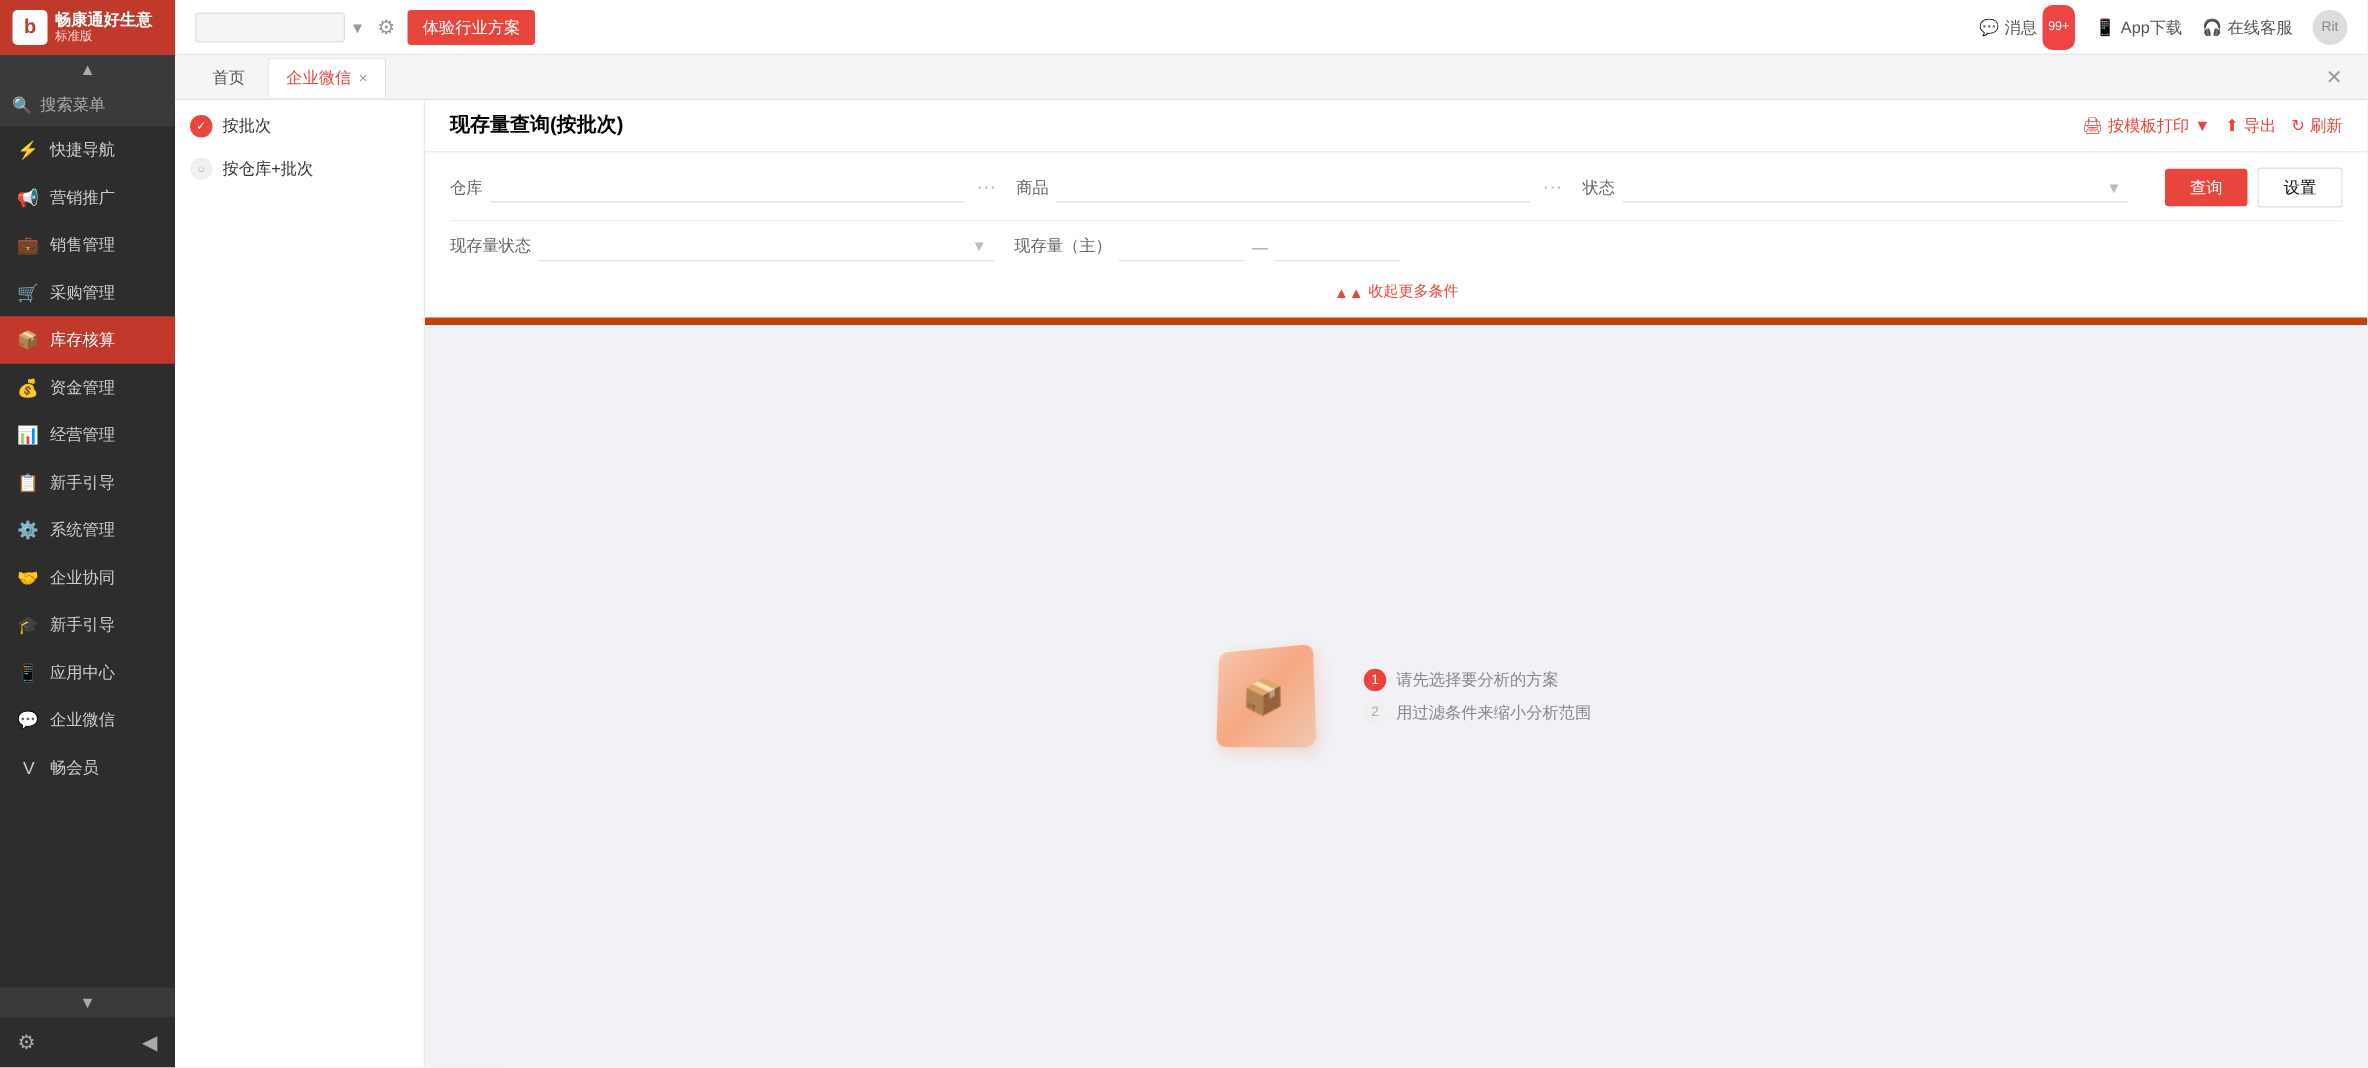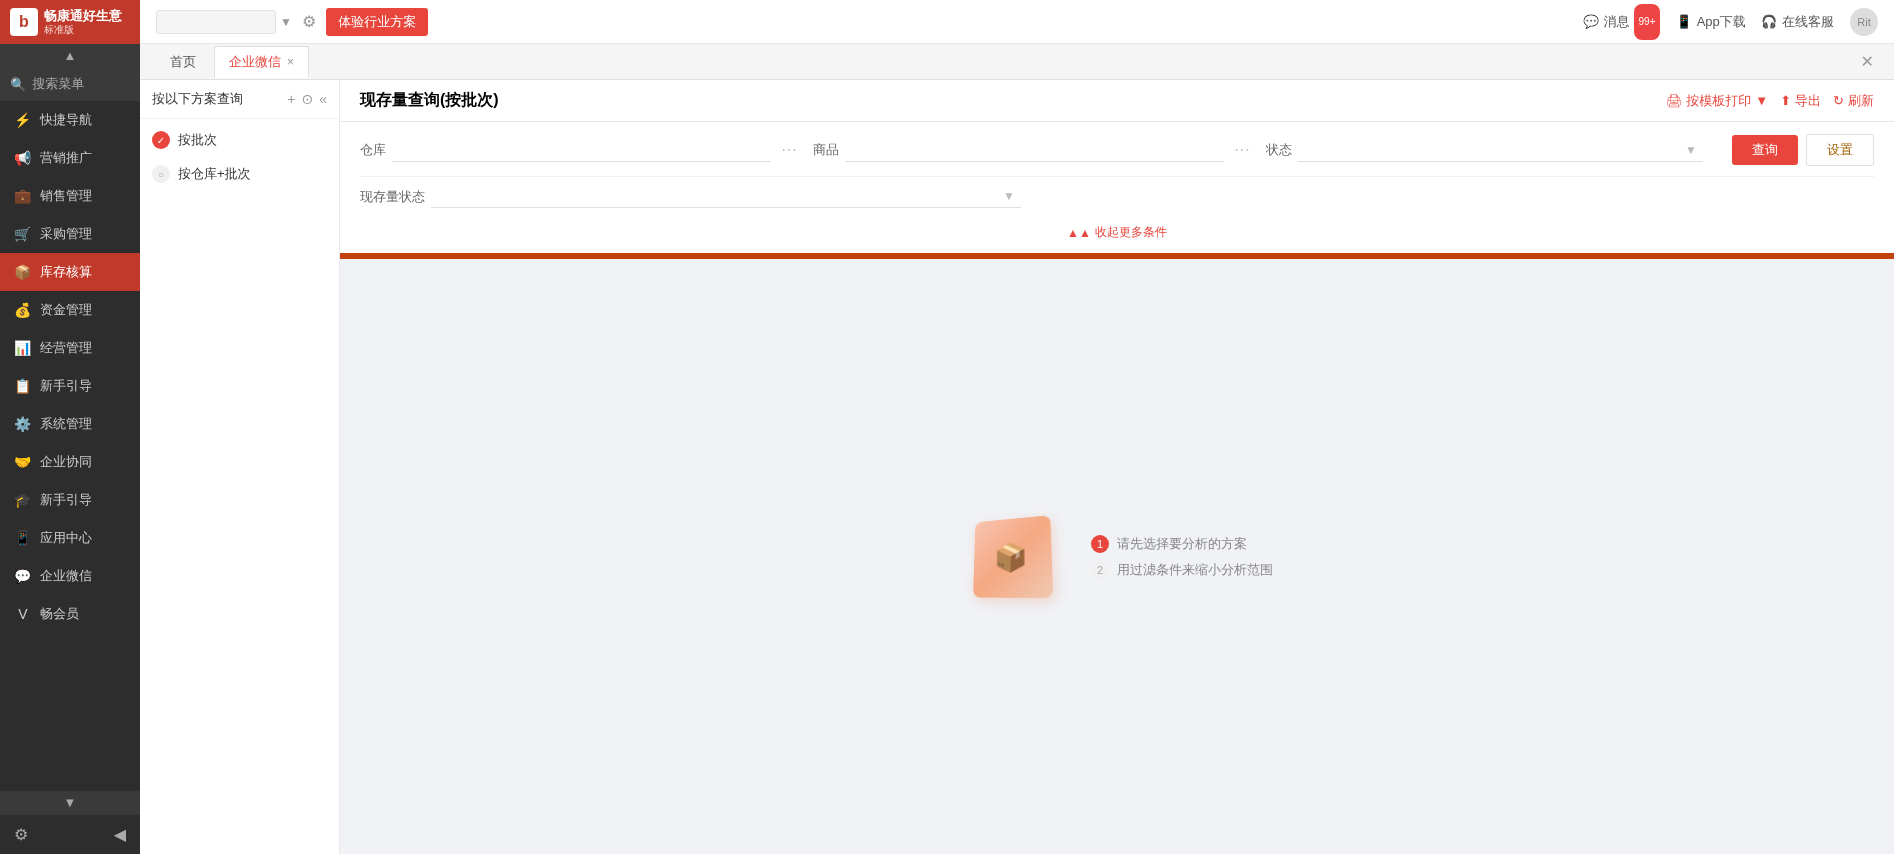--- a/index.html
+++ b/index.html
@@ -345,21 +345,21 @@
       background: #e8453c;
       color: white;
       border: none;
       border-radius: 3px;
       padding: 6px 20px;
       font-size: 13px;
       cursor: pointer;
     }
     .settings-btn {
       background: white;
-      color: #a16207;
+      color: #000000;
       border: 1px solid #e0e0e0;
       border-radius: 3px;
       padding: 6px 20px;
       font-size: 13px;
       cursor: pointer;
       text-align: right;
     }
     .collapse-row {
       text-align: center;
       padding: 6px 0 0;
@@ -563,28 +563,20 @@
       </div>
     </div>
     <div class="tabbar-right">
       <span class="tabbar-close-btn">✕</span>
     </div>
   </div>
 
   <div class="content">
 
     <div class="left-panel">
-      <div class="left-panel-header">
-        <span>按以下方案查询</span>
-        <div class="left-panel-header-actions">
-          <span class="left-panel-action-btn">+</span>
-          <span class="left-panel-action-btn">⊙</span>
-          <span class="left-panel-action-btn">«</span>
-        </div>
-      </div>
       <div class="plan-list">
         <div class="plan-item">
           <div class="plan-item-dot active">✓</div>
           <span>按批次</span>
         </div>
         <div class="plan-item">
           <div class="plan-item-dot inactive">○</div>
           <span>按仓库+批次</span>
         </div>
       </div>
@@ -639,20 +631,26 @@
         <hr class="filter-divider">
 
         <div class="filter-row">
           <div class="filter-item">
             <span class="filter-label">现存量状态</span>
             <div class="filter-select">
               <span></span>
               <span class="filter-select-arrow">▼</span>
             </div>
           </div>
+          <div class="filter-item">
+            <span class="filter-label">现存量（主）</span>
+            <input class="filter-input" type="text" style="max-width: 100px;">
+            <span class="filter-dash">—</span>
+            <input class="filter-input" type="text" style="max-width: 100px;">
+          </div>
           <div class="filter-item"></div>
           <div style="width: 160px; flex-shrink: 0;"></div>
         </div>
 
         <div class="collapse-row">
           <span class="collapse-btn">
             <span>▲▲</span>
             <span>收起更多条件</span>
           </span>
         </div>

